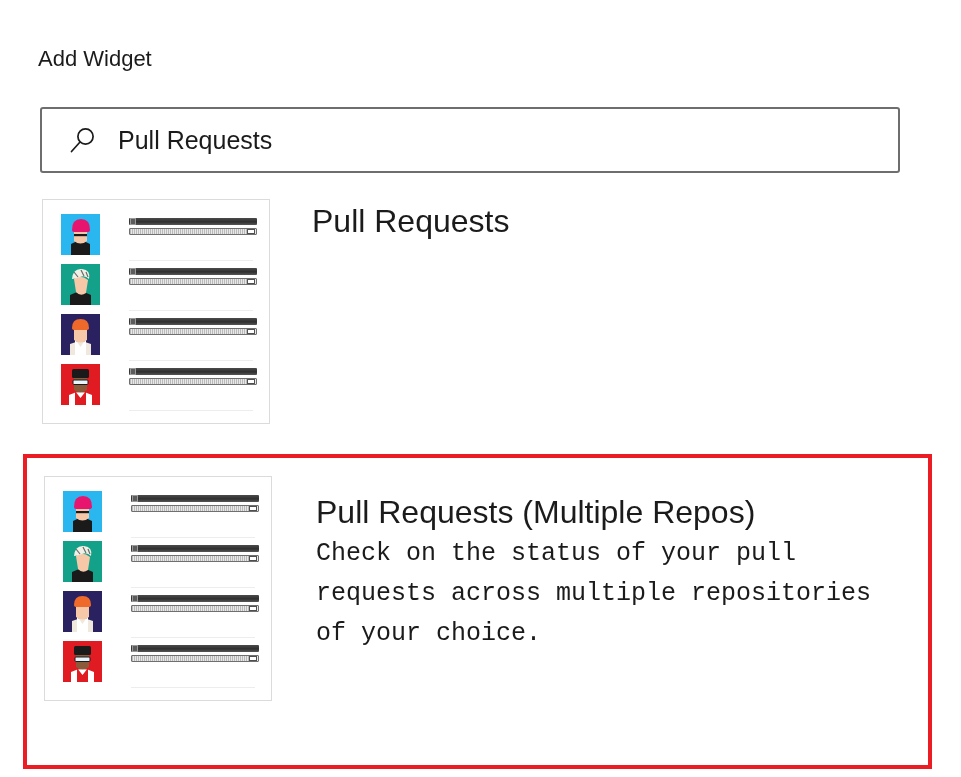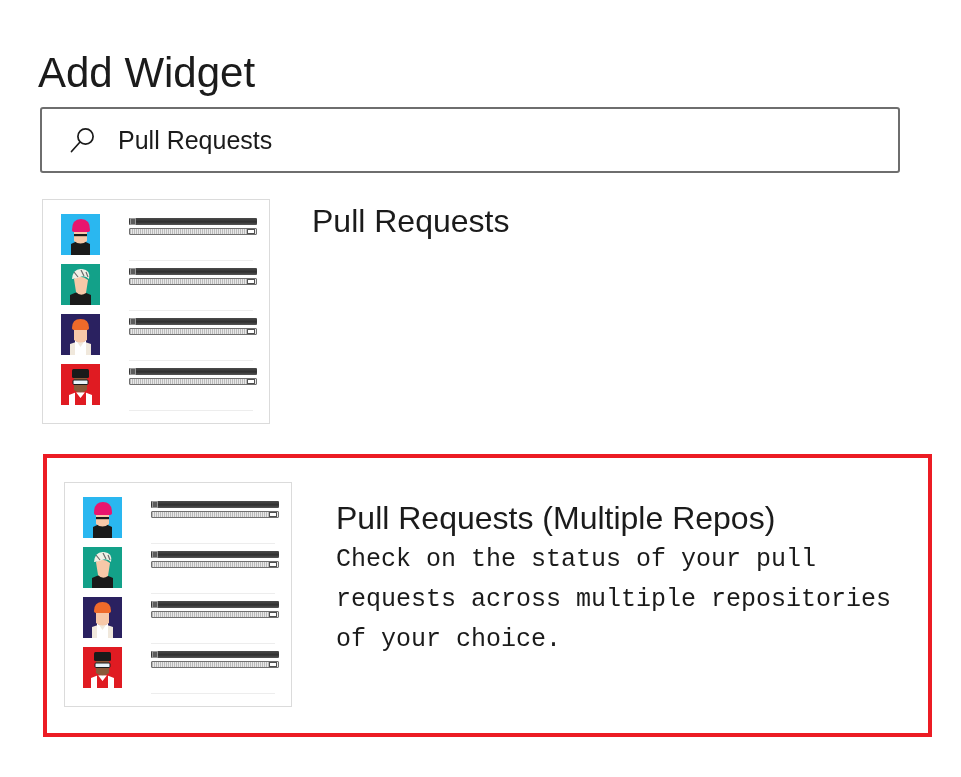--- a/index.html
+++ b/index.html
@@ -13,22 +13,22 @@
     font-family: "Liberation Sans", sans-serif;
     color: #1a1a1a;
     position: relative;
     overflow: hidden;
   }
 
   
   .page-title {
     position: absolute;
     left: 38px;
-    top: 52px;
-    font-size: 42px;
+    top: 38px;
+    font-size: 22px;
     font-weight: 400;
     line-height: 42px;
     letter-spacing: 0px;
     color: #1b1b1b;
     white-space: nowrap;
   }
 
   
   .search-box {
     position: absolute;
@@ -71,25 +71,25 @@
     box-sizing: border-box;
     display: flex;
     align-items: flex-start;
   }
   .result-row.row-1 {
     padding: 7px 0 0 42px;
     height: 240px;
   }
   .result-row.row-2 {
     margin-top: 22px;
-    margin-left: 43px;
+    margin-left: 23px;
     margin-right: 29px;
     border: 4px solid #ec1c24;
-    padding: 24px 0 18px 17px;
-    height: 283px;
+    padding: 18px 0 18px 17px;
+    height: 315px;
   }
 
   
   .thumb {
     box-sizing: border-box;
     width: 228px;
     height: 225px;
     border: 1px solid #dbdbdb;
     background: #ffffff;
     flex: 0 0 auto;

